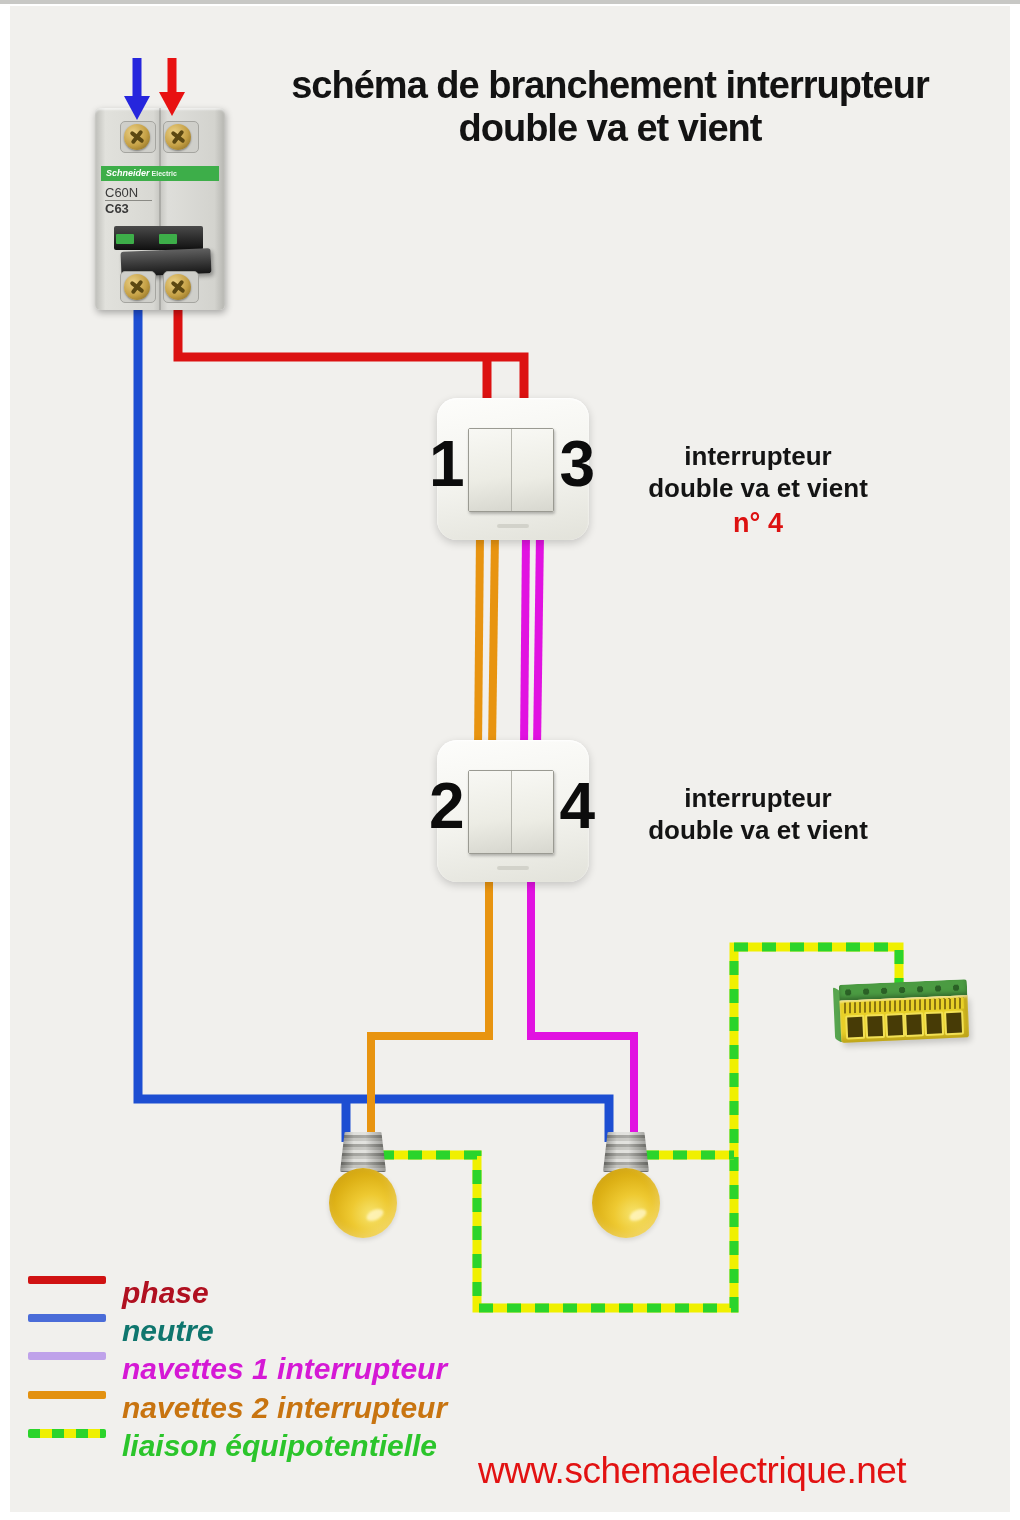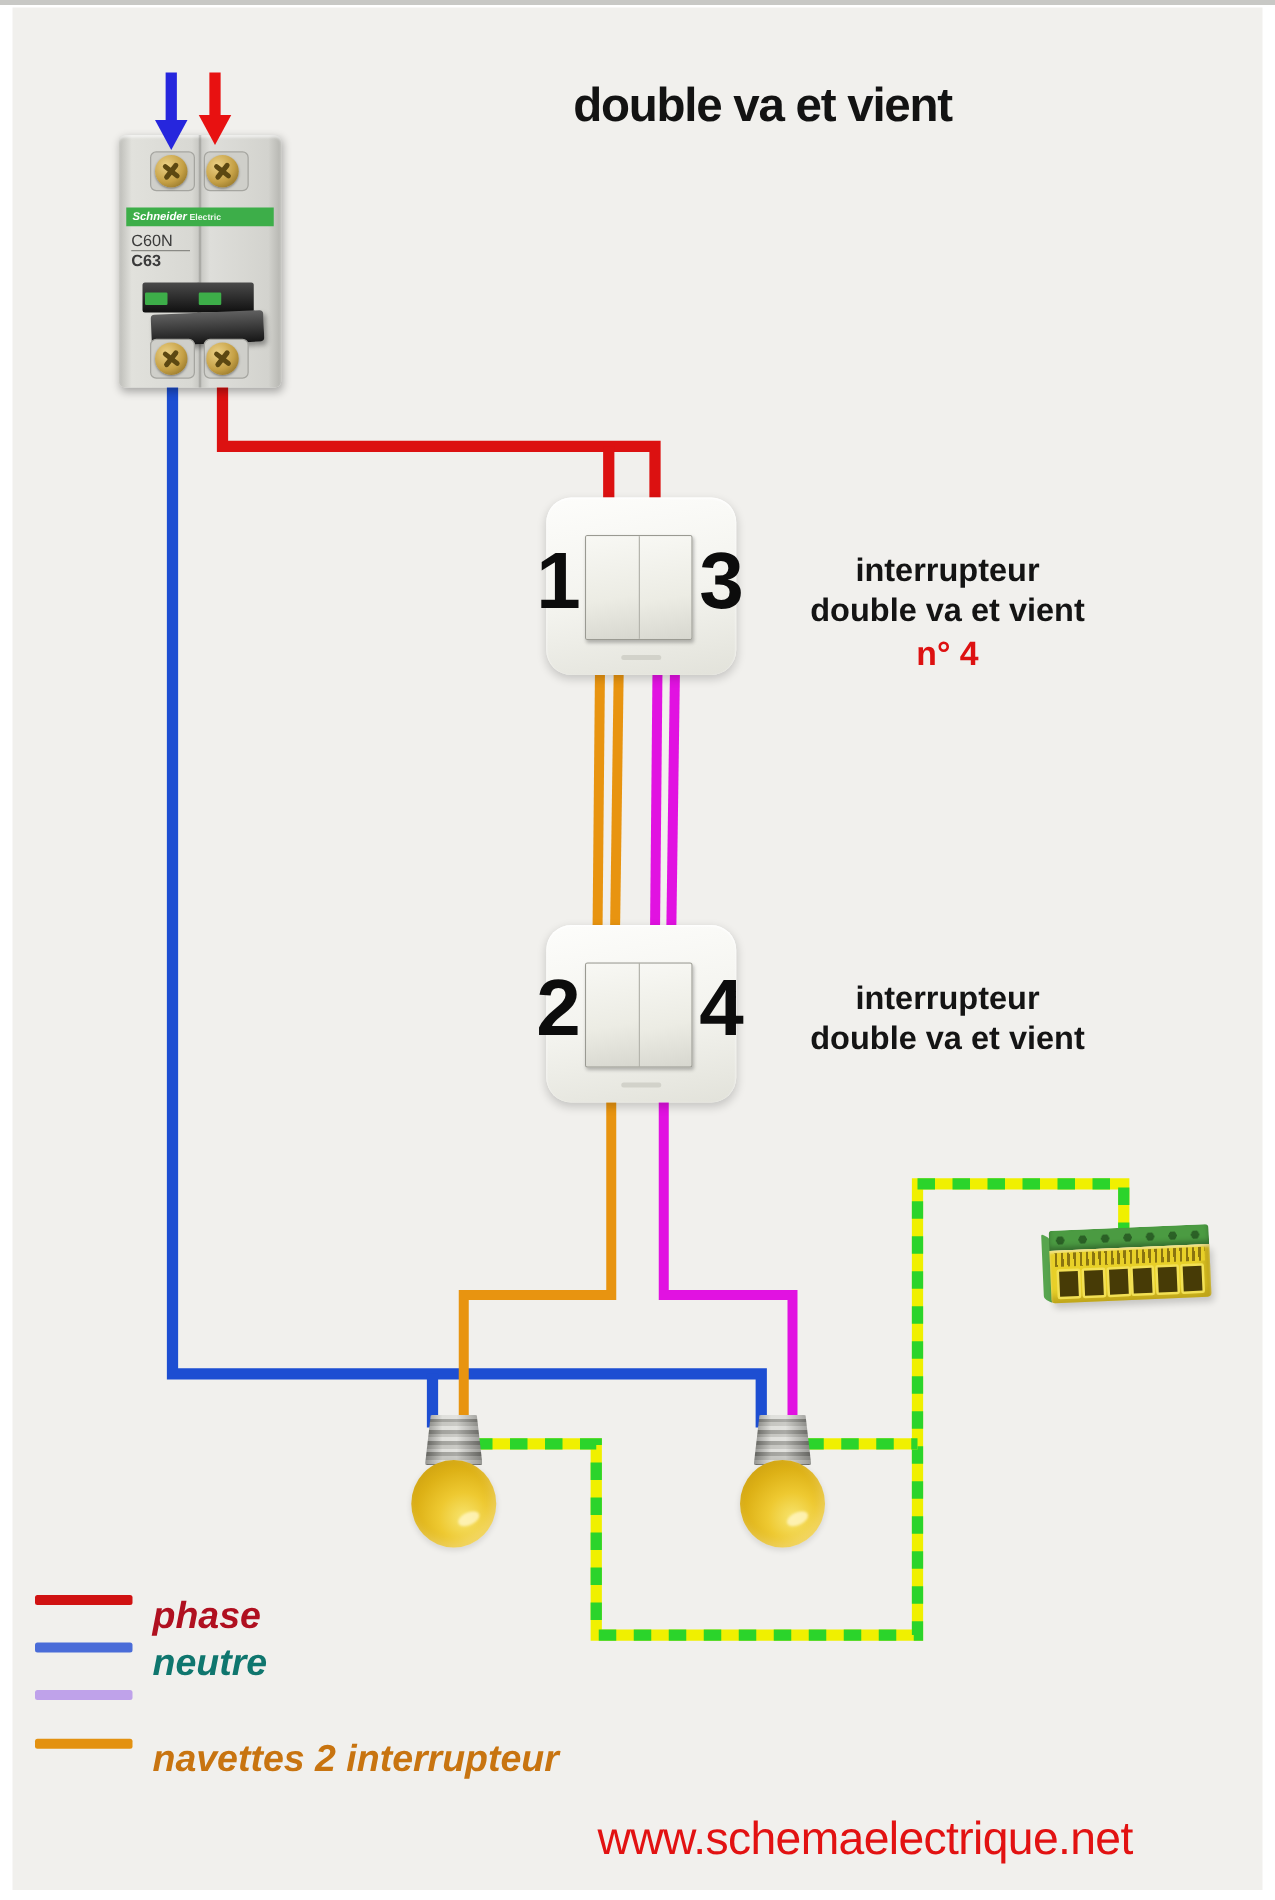--- a/index.html
+++ b/index.html
@@ -118,20 +118,21 @@
 
     <g>
       <path d="M380,1155 L477,1155 L477,1308 L734,1308 L734,947 L899,947 L899,986" fill="none" stroke="var(--earth-yellow)" stroke-width="9"></path>
       <path d="M380,1155 L477,1155 L477,1308 L734,1308 L734,947 L899,947 L899,986" fill="none" stroke="var(--earth-green)" stroke-width="9" stroke-dasharray="14 14"></path>
       <path d="M645,1155 L734,1155" fill="none" stroke="var(--earth-yellow)" stroke-width="9"></path>
       <path d="M645,1155 L734,1155" fill="none" stroke="var(--earth-green)" stroke-width="9" stroke-dasharray="14 14"></path>
     </g>
   </svg>
 
   <div class="abs title">
+    <div>schéma de branchement interrupteur</div>
     <div>double va et vient</div>
   </div>
 
   <div class="abs component breaker">
     <div class="b-groove"></div>
     <div class="pad" style="left:25px;top:13px;"></div>
     <div class="pad" style="left:68px;top:13px;"></div>
     <div class="screw" style="left:29px;top:16px;"></div>
     <div class="screw" style="left:70px;top:16px;"></div>
     <div class="brand-band">
@@ -207,24 +208,29 @@
   <div class="abs legend-row" style="top:1276px;">
     <span class="legend-swatch" style="background: rgb(208, 18, 18);"></span>
     <span class="legend-label" style="color: rgb(176, 16, 32);">phase</span>
   </div>
   <div class="abs legend-row" style="top:1314px;">
     <span class="legend-swatch" style="background: rgb(74, 108, 216);"></span>
     <span class="legend-label" style="color: #0f766e;">neutre</span>
   </div>
   <div class="abs legend-row" style="top:1352px;">
     <span class="legend-swatch" style="background: rgb(191, 162, 234);"></span>
+    <span class="legend-label" style="color: rgb(213, 25, 213);">navettes 1 interrupteur</span>
   </div>
   <div class="abs legend-row" style="top:1391px;">
     <span class="legend-swatch" style="background: rgb(227, 145, 16);"></span>
     <span class="legend-label" style="color: rgb(200, 116, 16);">navettes 2 interrupteur</span>
+  </div>
+  <div class="abs legend-row" style="top:1429px;">
+    <span class="legend-swatch" style="height: 9px; background: repeating-linear-gradient(90deg, rgb(43, 212, 43) 0px, rgb(43, 212, 43) 12px, rgb(238, 240, 0) 12px, rgb(238, 240, 0) 24px);"></span>
+    <span class="legend-label" style="color: rgb(43, 197, 43);">liaison équipotentielle</span>
   </div>
 
   <div class="abs website" style="color: rgb(226, 18, 18);">www.schemaelectrique.net</div>
 
   <svg id="arrows" width="1020" height="1520" viewBox="0 0 1020 1520">
     <g>
       <path d="M137,58 L137,98" stroke="var(--arrow-neutral)" stroke-width="9" fill="none"></path>
       <path d="M124,96 L150,96 L137,120 Z" fill="var(--arrow-neutral)"></path>
     </g>
     <g>

